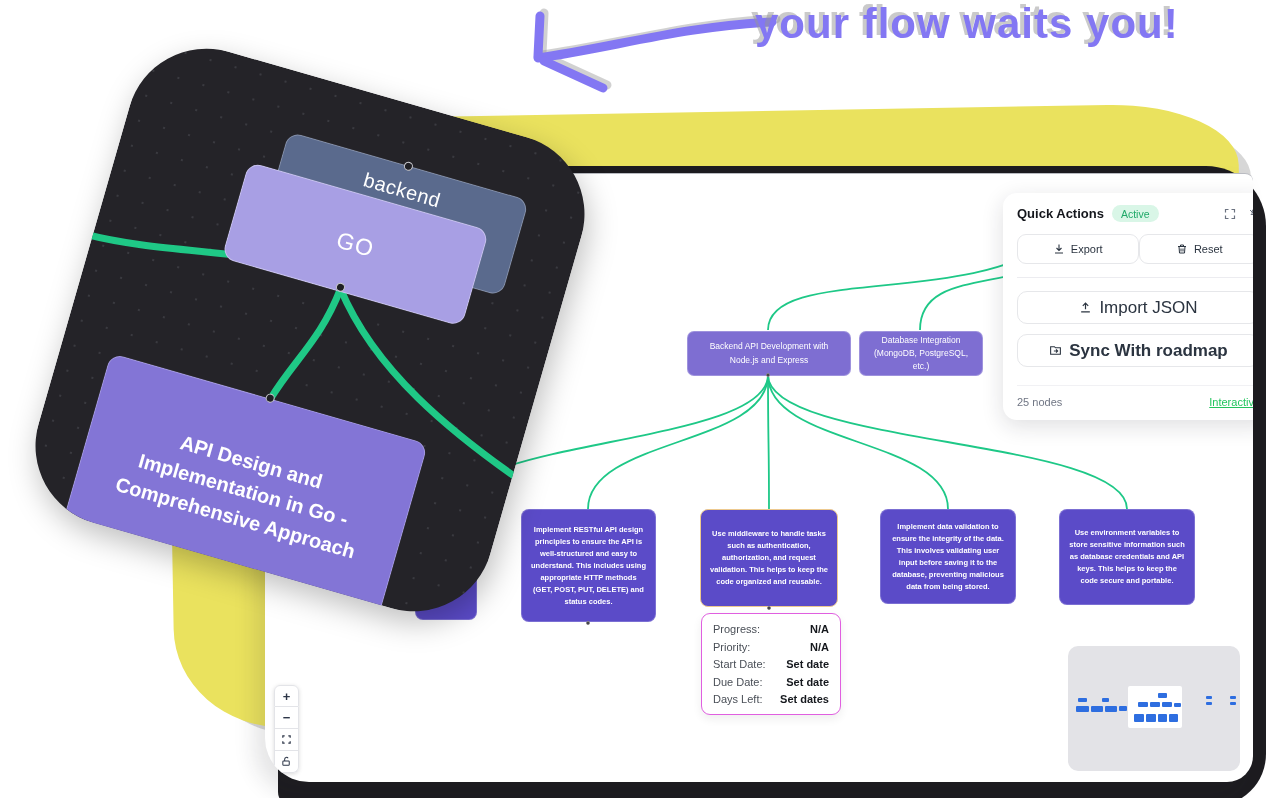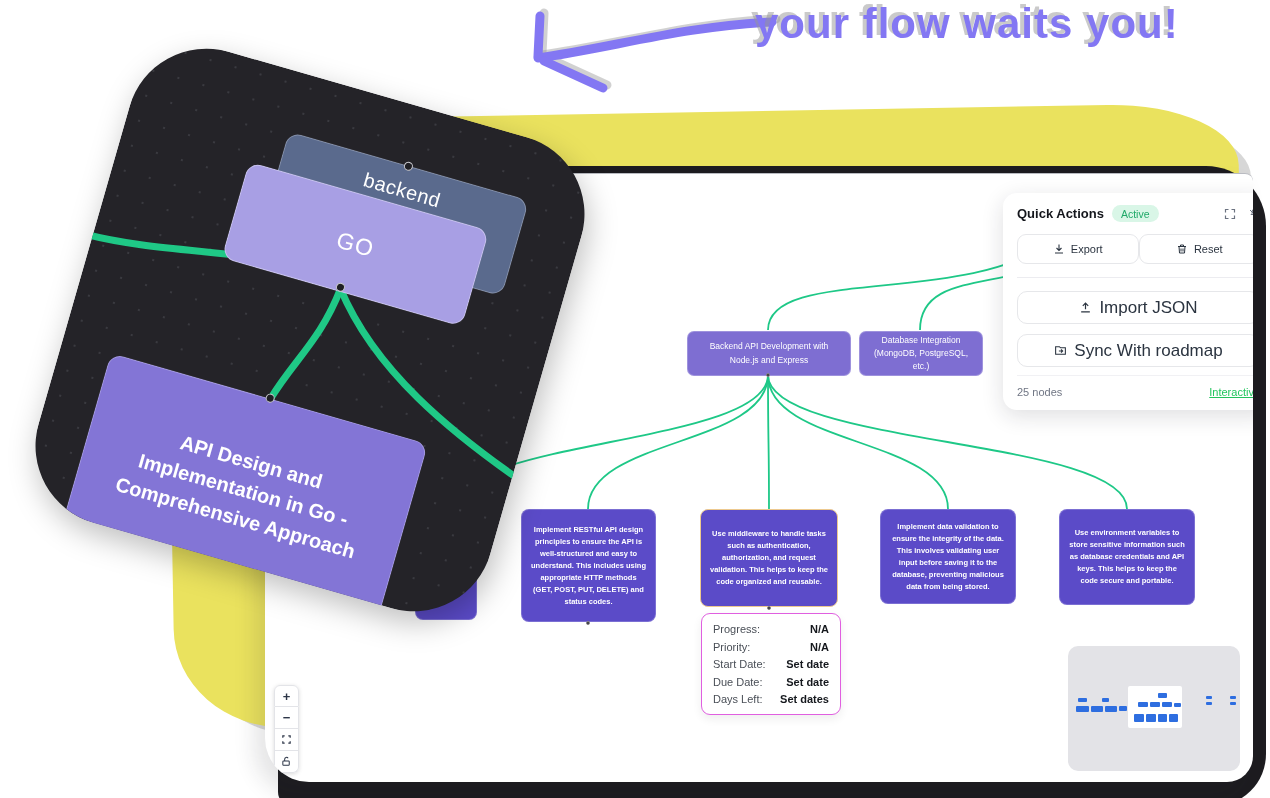--- a/index.html
+++ b/index.html
@@ -210,21 +210,21 @@
         <span>Reset</span>
       </div>
     </div>
     <div class="qa-div"></div>
     <div class="qa-wide">
       <svg width="13" height="13" viewBox="0 0 24 24" fill="none" stroke="#2b3440" stroke-width="2.2">
           <path d="M12 15V4M7 9l5-5 5 5M4 20h16"></path>
         </svg>
       <span>Import JSON</span>
     </div>
-    <div class="qa-wide" style="margin-bottom:8px;">
+    <div class="qa-wide" style="margin-bottom:18px;font-weight:bold;">
       <svg width="13" height="13" viewBox="0 0 24 24" fill="none" stroke="#2b3440" stroke-width="2">
           <path d="M3 7V5h7l2 2h9v12H3zM9 13h6M13 10l3 3-3 3"></path>
         </svg>
       <span>Sync With roadmap</span>
     </div>
     <div class="qa-foot">
       <span class="qa-nodes">25 nodes</span>
       <span class="qa-inter">Interactive</span>
     </div>
   </div>

